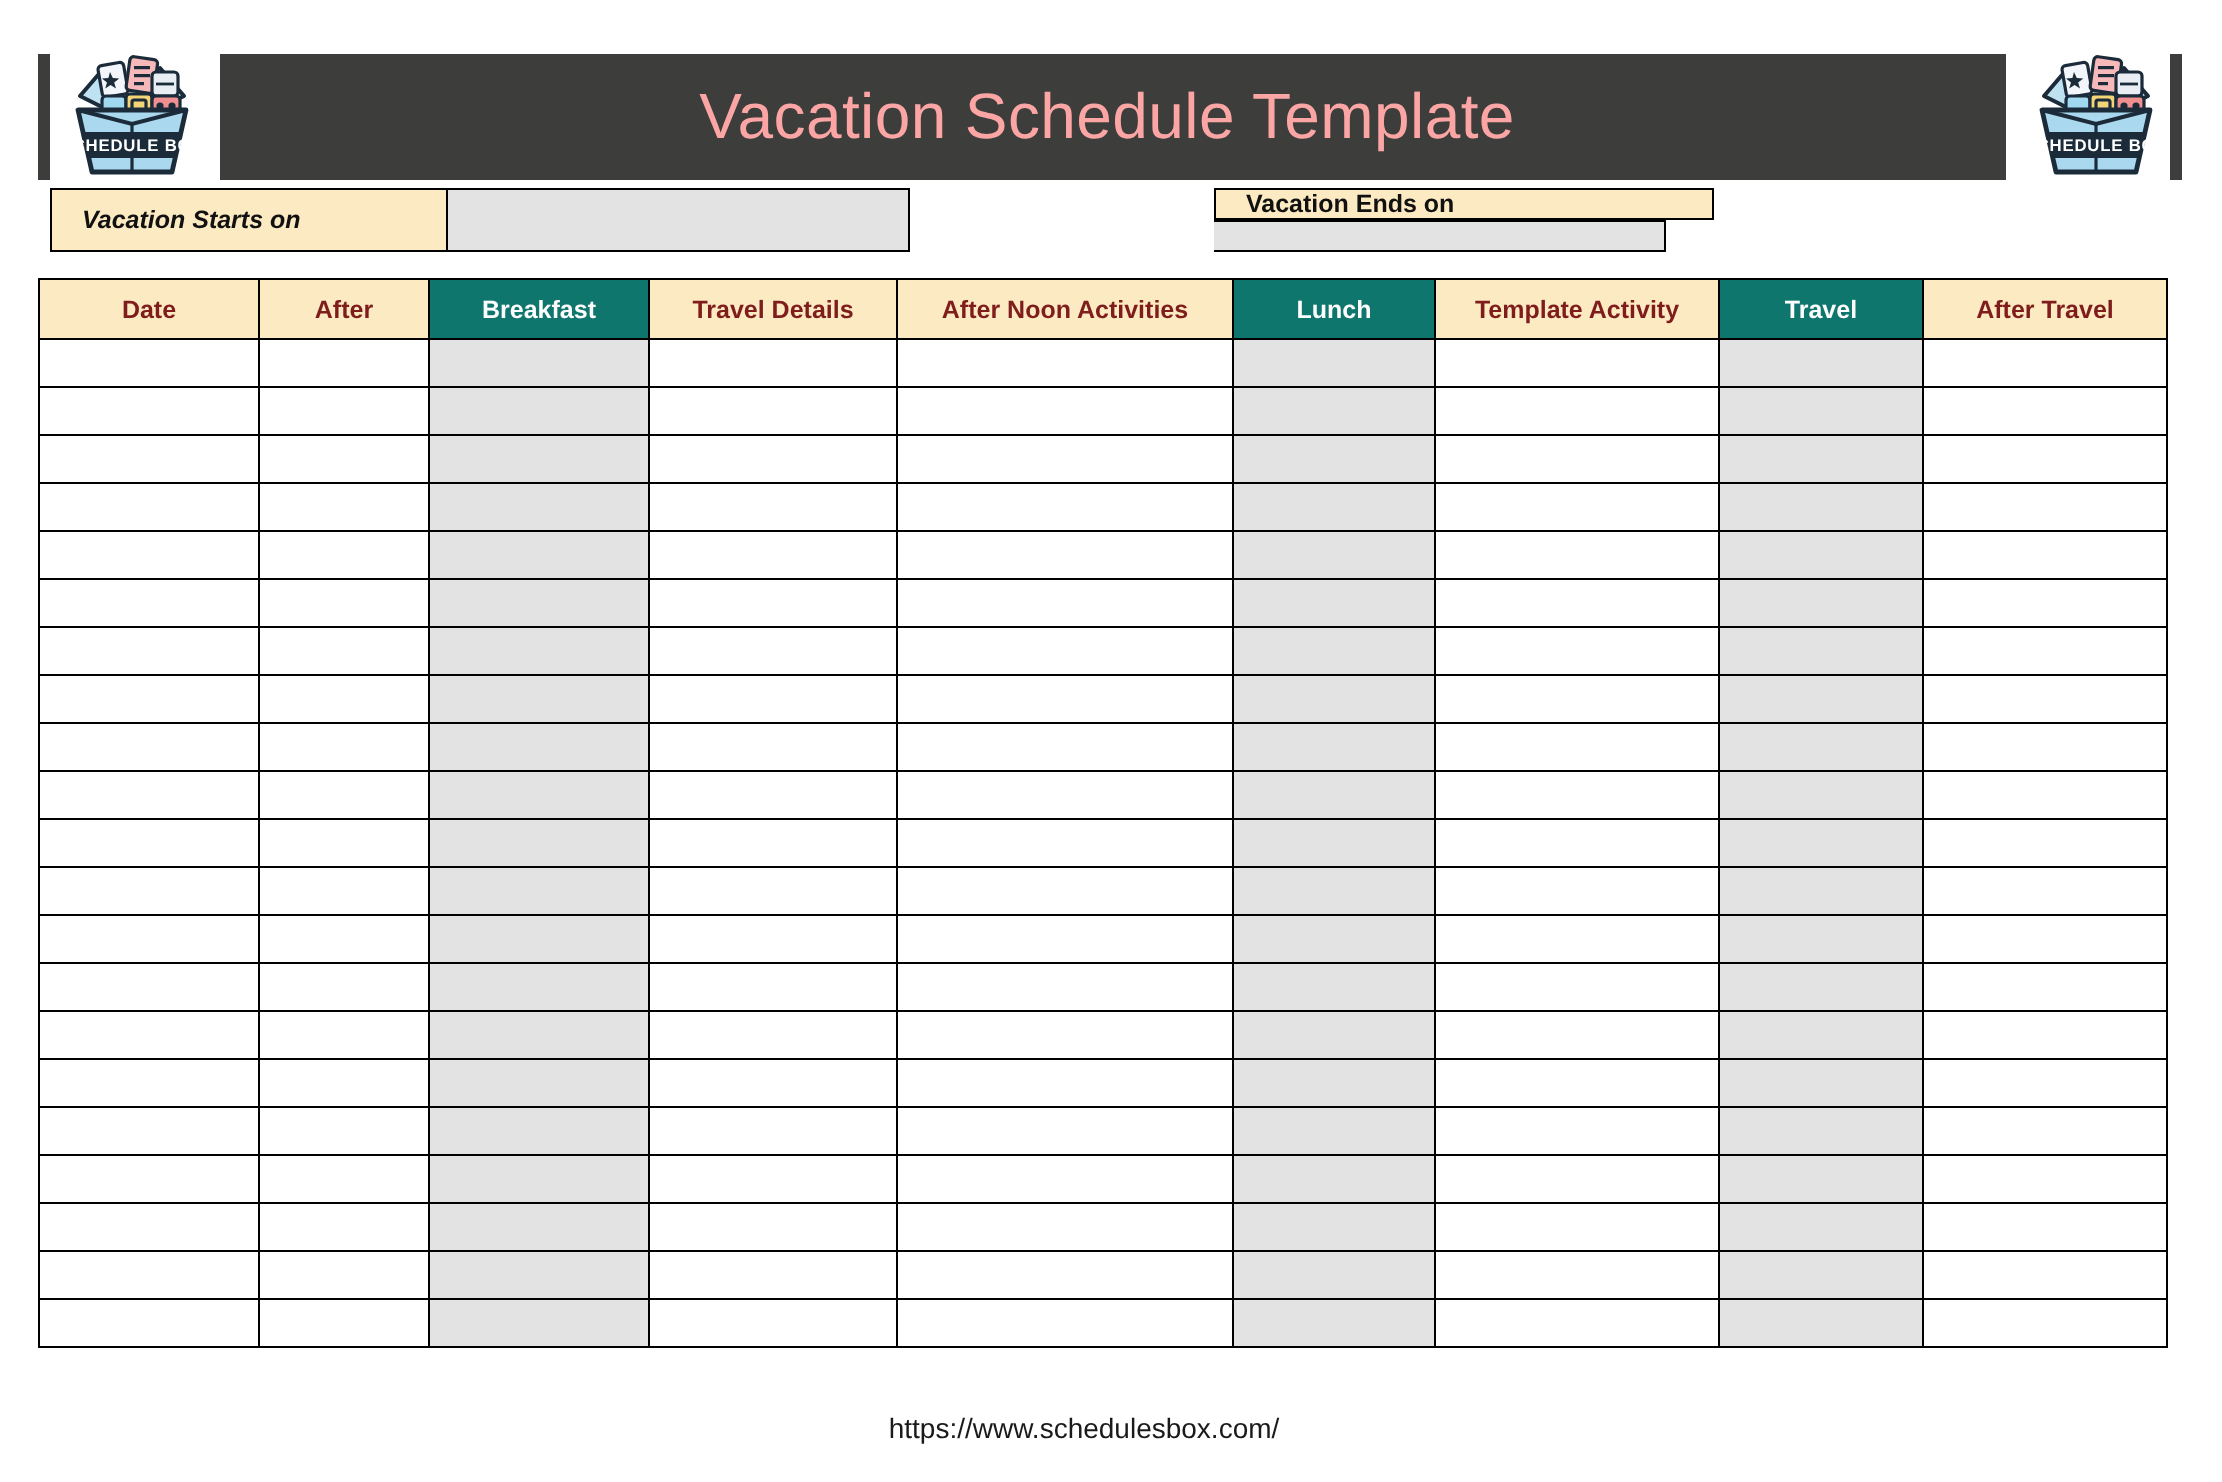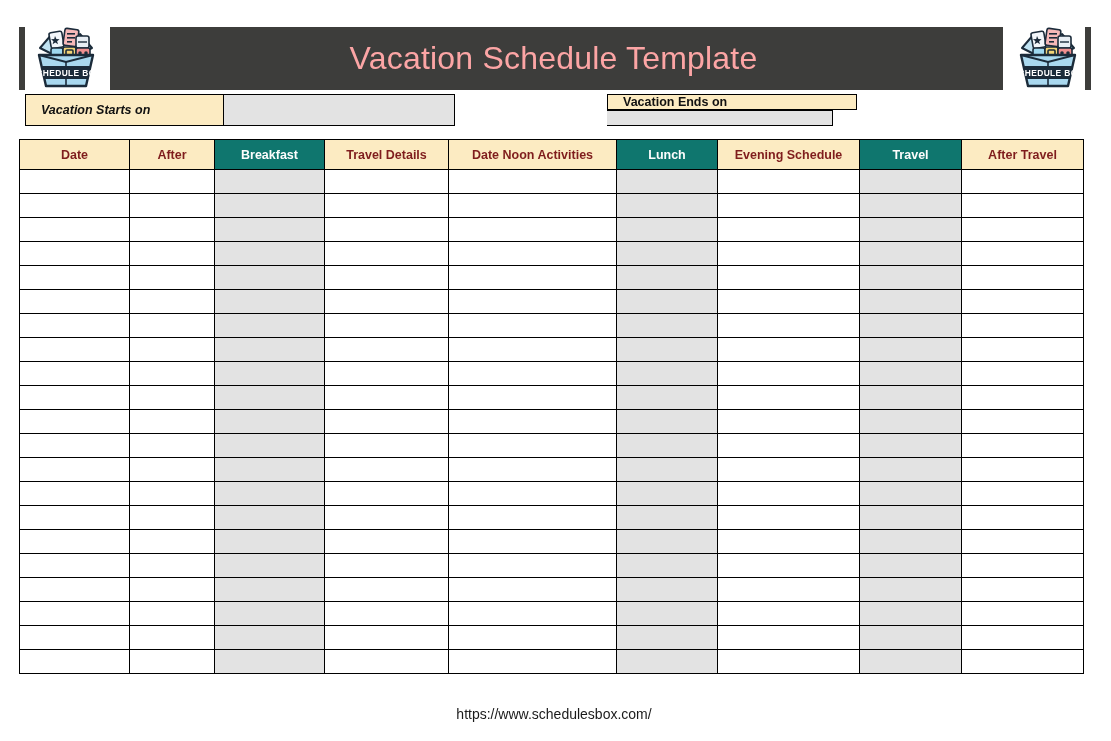--- a/index.html
+++ b/index.html
@@ -136,21 +136,20 @@
   
   .footer {
     position: absolute;
     left: 0;
     top: 706px;
     width: 1084px;
     text-align: center;
     font-size: 14px;
     color: #1a1a1a;
     font-family: "Liberation Sans", sans-serif;
-    padding-left: 12px;
   }
 </style>
 </head>
 <body>
 
 <div class="header">
 
   <div class="side-rule left"></div>
 
   <div class="logo left">
@@ -242,23 +241,23 @@
       <col style="width: 142px;">
       <col style="width: 102px;">
       <col style="width: 122px;">
     </colgroup>
   <thead>
     <tr>
         <th>Date</th>
         <th>After</th>
         <th class="dark">Breakfast</th>
         <th>Travel Details</th>
-        <th>Date Noon Activities</th>
+        <th>After Noon Activities</th>
         <th class="dark">Lunch</th>
-        <th>Evening Schedule</th>
+        <th>Template Activity</th>
         <th class="dark">Travel</th>
         <th>After Travel</th>
       </tr>
   </thead>
   <tbody>
       <tr>
         <td></td>
         <td></td>
         <td class="shade"></td>
         <td></td>

